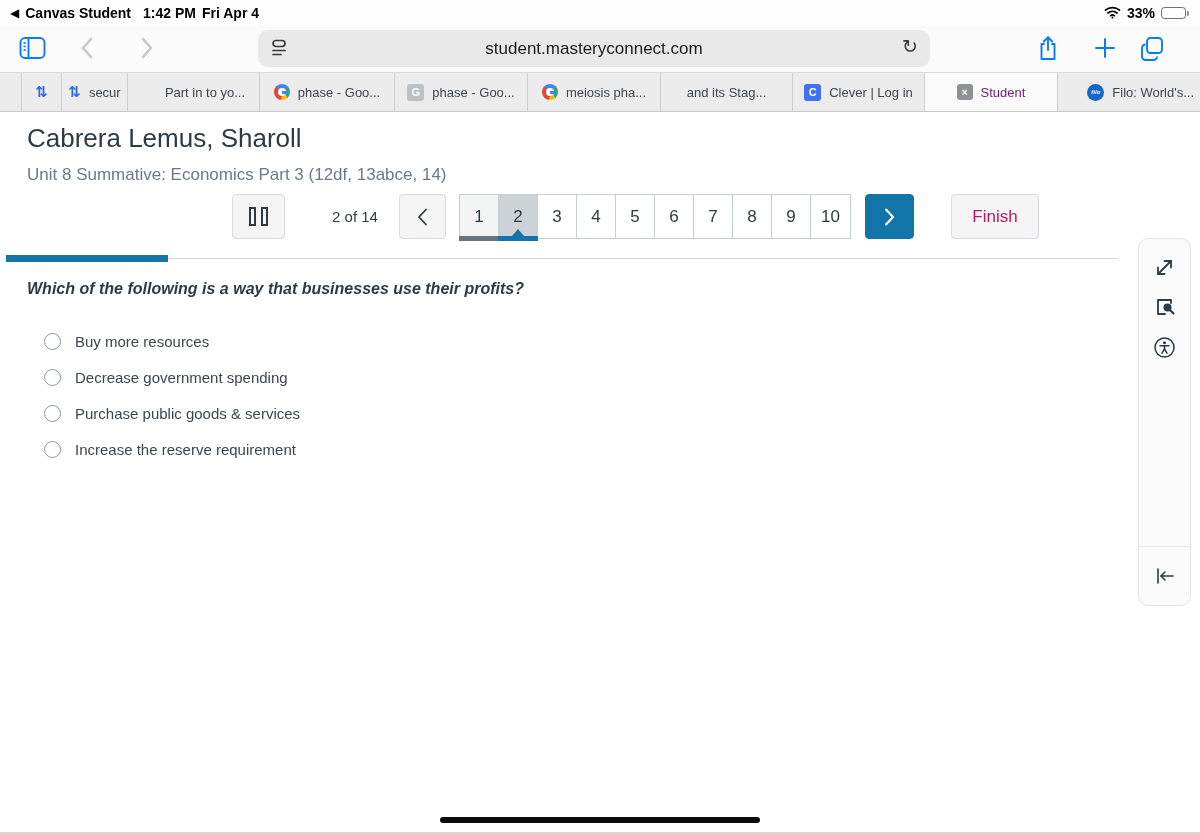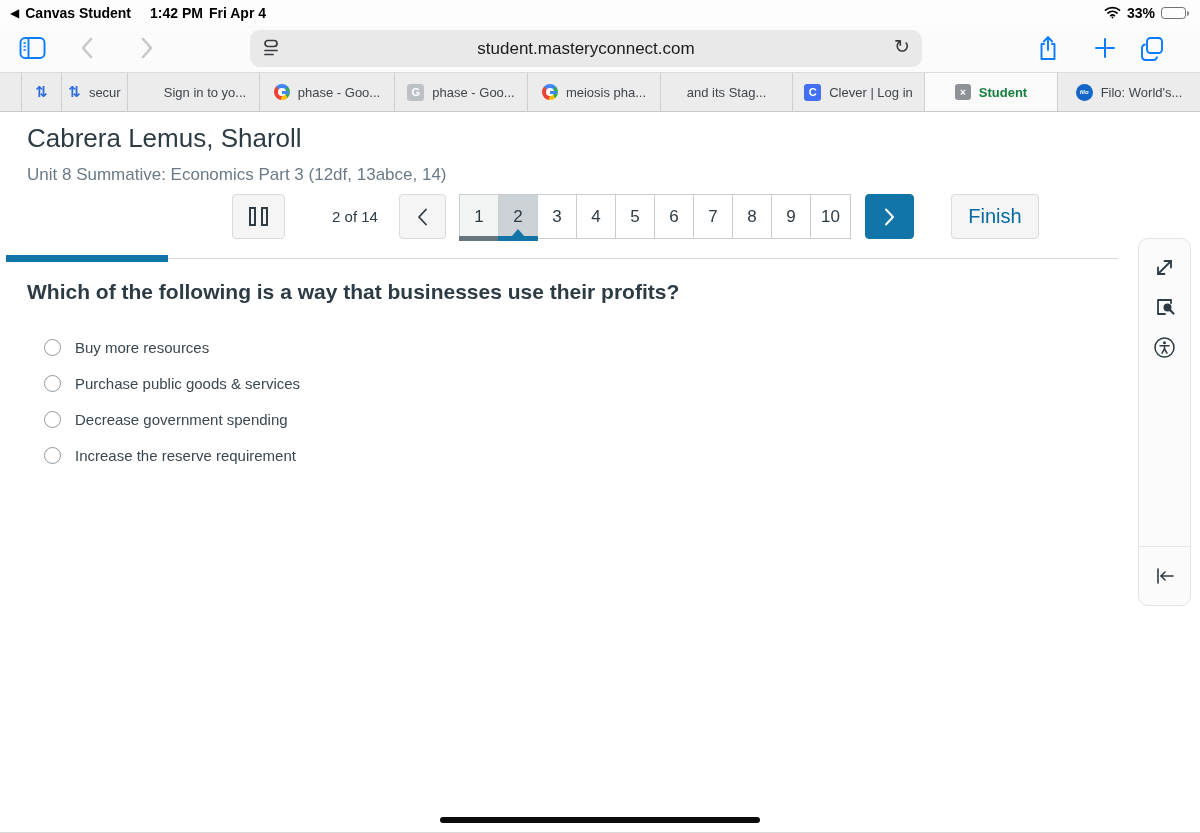--- a/index.html
+++ b/index.html
@@ -5,49 +5,49 @@
   * { margin:0; padding:0; box-sizing:border-box; }
   html,body { width:1200px; height:833px; }
   body { font-family:"Liberation Sans","DejaVu Sans",sans-serif; background:#fff; }
   .screen { position:relative; width:1200px; height:833px; background:#fff; overflow:hidden; border-bottom:1px solid #d9d9d9; }
 
   
   .status-bar { position:absolute; top:0; left:0; right:0; height:25px; background:#fdfdfd;
     display:flex; justify-content:space-between; align-items:center; padding:0 10px; }
   .sb-left { display:flex; align-items:center; gap:6px; font-size:14px; font-weight:700; color:#000; }
   .sb-left .back-tri { font-size:12px; }
-  .sb-left .sb-time { margin-left:13px; }
+  .sb-left .sb-time { margin-left:6px; }
   .sb-right { display:flex; align-items:center; gap:6px; font-size:14px; font-weight:700; color:#000; padding-right:4px; }
   .wifi-icon svg { display:block; }
   .battery { position:relative; width:25px; height:12px; border:1px solid rgba(0,0,0,.55); border-radius:3.5px; padding:1px; }
   .battery .fill { width:33%; height:100%; background:#000; border-radius:1.5px; }
   .battery .nub { position:absolute; right:-4px; top:3px; width:2.5px; height:5px; background:rgba(0,0,0,.45); border-radius:0 2px 2px 0; }
 
   
   .toolbar { position:absolute; top:25px; left:0; right:0; height:47px; background:#fbfbfb; }
   .tb-btn { position:absolute; top:8px; width:30px; height:30px; display:flex; align-items:center; justify-content:center; cursor:pointer; }
   .tb-sidebar { left:17px; }
   .tb-back { left:72px; }
   .tb-fwd { left:132px; }
-  .url-bar { position:absolute; left:250px; top:5px; width:672px; height:37px; background:#e9e9ea; border-radius:10px;
+  .url-bar { position:absolute; left:258px; top:5px; width:672px; height:37px; background:#e9e9ea; border-radius:10px;
     display:flex; align-items:center; justify-content:center; }
   .url-text { font-size:17px; color:#1b1b1d; }
   .reader-btn { position:absolute; left:12px; top:7px; }
   .reload-btn { position:absolute; right:12px; top:5px; font-size:19px; color:#3a3a3c; font-family:"DejaVu Sans",sans-serif; cursor:pointer; }
   .tb-share { left:1033px; } .tb-plus { left:1090px; } .tb-tabs { left:1137px; }
 
   
   .tabstrip { position:absolute; top:72px; left:0; right:0; height:40px; display:flex;
     background:#ececec; border-top:1px solid #dcdcdc; border-bottom:1px solid #c9c9c9; }
   .tab { height:100%; display:flex; align-items:center; justify-content:center; gap:8px;
     background:#ececec; border-right:1px solid #cfcfcf; overflow:hidden; white-space:nowrap; cursor:pointer; padding:0 6px; }
-  .tab:last-child { border-right:none; }
+  .tab:last-child { border-right:none;justify-content:flex-end; }
   .tab-label { font-size:13px; color:#3f464e; }
   .tab.active { background:#fafafa; }
-  .tab.active .tab-label { color:#15803d; font-weight:700; }
+  .tab.active .tab-label { color:#701a75; font-weight:400; }
 
   .fav { flex:0 0 auto; display:flex; align-items:center; justify-content:center; }
   .fav-sync { color:#2b6be3; font-size:15px; font-family:"DejaVu Sans",sans-serif; font-weight:700; }
   .fav-ms { width:15px; height:15px; display:grid; grid-template-columns:7px 7px; grid-template-rows:7px 7px; gap:1px; }
   .fav-ms i { display:block; }
   .fav-ms i:nth-child(1){background:#f25022;} .fav-ms i:nth-child(2){background:#7fba00;}
   .fav-ms i:nth-child(3){background:#00a4ef;} .fav-ms i:nth-child(4){background:#ffb900;}
   .fav-google { position:relative; width:16px; height:16px; border-radius:50%;
     background:conic-gradient(from -45deg,#4285f4 0 25%,#34a853 25% 50%,#fbbc05 50% 64%,#ea4335 64% 100%); }
   .fav-google::before { content:""; position:absolute; inset:4px; background:#fff; border-radius:50%; }
@@ -74,29 +74,29 @@
     border-right:1px solid #c7cdd1; background:#fff; cursor:pointer; }
   .num-cell:last-child { border-right:none; }
   .num-cell.answered { background:#f3f4f4; }
   .num-cell.answered::after { content:""; position:absolute; left:-1px; right:-1px; bottom:-3px; height:5px; background:#69747c; }
   .num-cell.current { background:#ccd2d6; }
   .num-cell.current::after { content:""; position:absolute; left:-1px; right:-1px; bottom:-3px; height:5px; background:#1274a7; }
   .num-cell.current::before { content:""; position:absolute; left:50%; margin-left:-6px; bottom:2px;
     border-left:6px solid transparent; border-right:6px solid transparent; border-bottom:7px solid #1274a7; }
   .next-btn { position:absolute; left:829px; top:0; width:49px; height:45px; background:#1274a7; border:1px solid #1274a7; border-radius:4px;
     display:flex; align-items:center; justify-content:center; cursor:pointer; }
-  .finish-btn { position:absolute; left:915px; top:0; width:88px; height:45px; font-size:20px; color:#0369a1; }
+  .finish-btn { position:absolute; left:915px; top:0; width:88px; height:45px; font-size:17px; color:#be185d; }
 
   
   .progress-wrap { position:relative; margin:15px 82px 0 6px; height:8px; }
   .progress-track { position:absolute; left:0; right:0; top:3px; height:1px; background:#d6d9db; }
   .progress-fill { position:absolute; left:0; top:0; height:7px; background:#1274a7; }
 
   
-  .question-title { margin:17px 0 12px 27px; font-size:21px; font-weight:700; color:#2d3b45; }
+  .question-title { margin:17px 0 12px 27px; font-size:16px; font-weight:700; color:#2d3b45;font-style:italic; }
   .options { margin:25px 0 0 44px; }
   .option-row { display:flex; align-items:center; gap:14px; height:36px; cursor:pointer; }
   .radio { width:17px; height:17px; border:1.6px solid #8d969d; border-radius:50%; background:#fff; flex:0 0 auto; }
   .option-label { font-size:15px; color:#3b4750; }
 
   
   .side-panel { position:absolute; left:1138px; top:238px; width:53px; height:368px; background:#fbfbfb;
     border:1px solid #e1e3e5; border-radius:10px; display:flex; flex-direction:column; align-items:center; padding-top:8px; }
   .sp-btn { width:40px; height:40px; display:flex; align-items:center; justify-content:center; cursor:pointer; }
   .sp-spacer { flex:1; }
@@ -195,21 +195,21 @@
       <span class="fav fav-sync">⇅</span>
       <span class="tab-label">secur</span>
     </div>
     <div class="tab" style="width:132px">
       <span class="fav fav-ms">
           <i></i>
           <i></i>
           <i></i>
           <i></i>
         </span>
-      <span class="tab-label">Sign in to yo...</span>
+      <span class="tab-label">Part in to yo...</span>
     </div>
     <div class="tab" style="width:135px">
       <span class="fav fav-google"></span>
       <span class="tab-label">phase - Goo...</span>
     </div>
     <div class="tab" style="width:133px">
       <span class="fav fav-gsquare">G</span>
       <span class="tab-label">phase - Goo...</span>
     </div>
     <div class="tab" style="width:133px">
@@ -275,25 +275,25 @@
 
     <h3 class="question-title">Which of the following is a way that businesses use their profits?</h3>
 
     <div class="options">
       <div class="option-row">
         <span class="radio"></span>
         <span class="option-label">Buy more resources</span>
       </div>
       <div class="option-row">
         <span class="radio"></span>
-        <span class="option-label">Purchase public goods &amp; services</span>
+        <span class="option-label">Decrease government spending</span>
       </div>
       <div class="option-row">
         <span class="radio"></span>
-        <span class="option-label">Decrease government spending</span>
+        <span class="option-label">Purchase public goods &amp; services</span>
       </div>
       <div class="option-row">
         <span class="radio"></span>
         <span class="option-label">Increase the reserve requirement</span>
       </div>
     </div>
   </div>
 
   <div class="side-panel">
     <span class="sp-btn">

